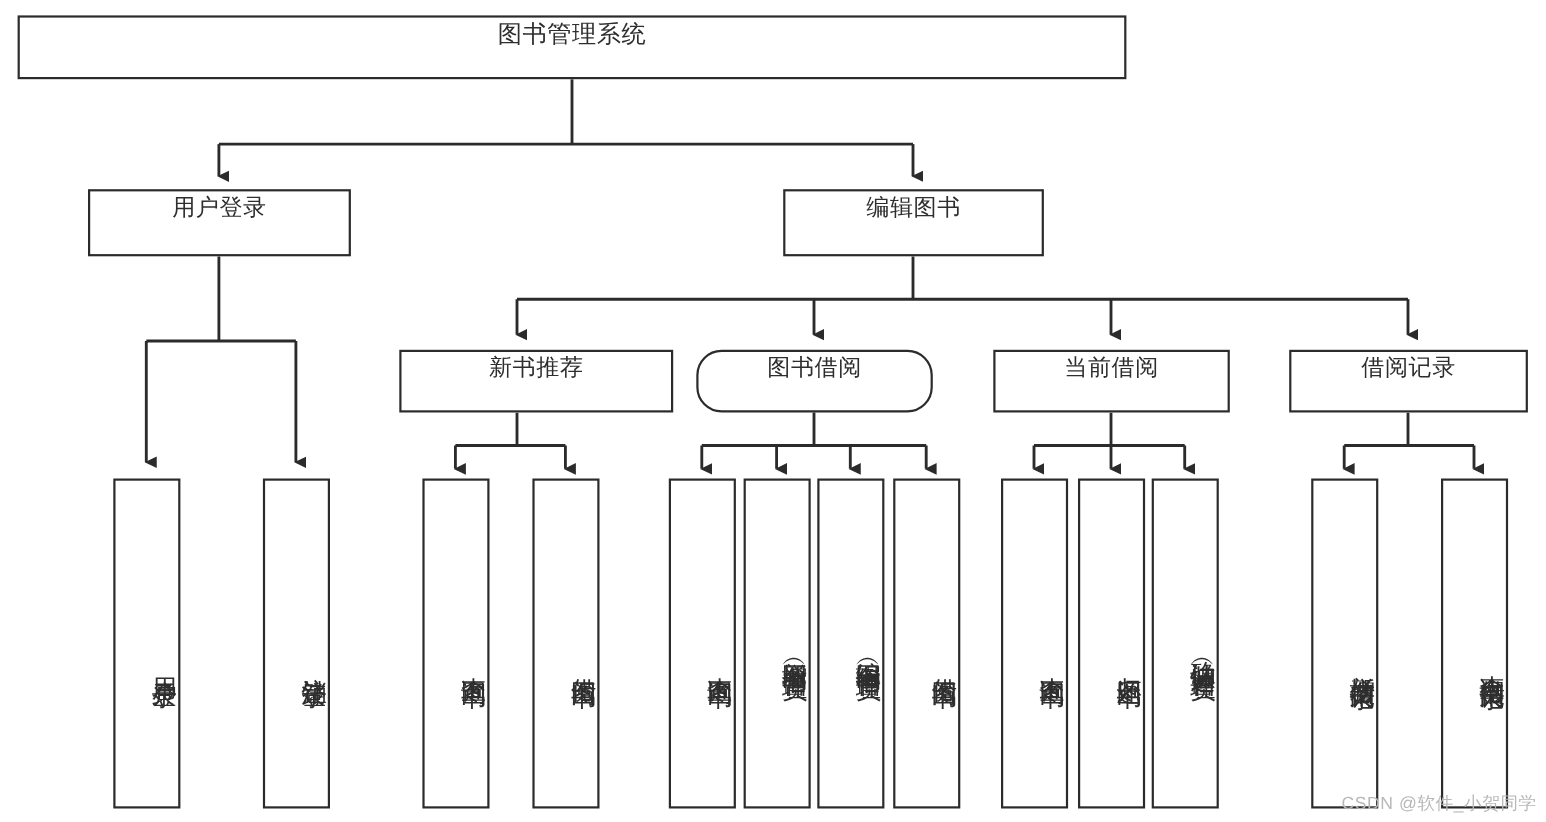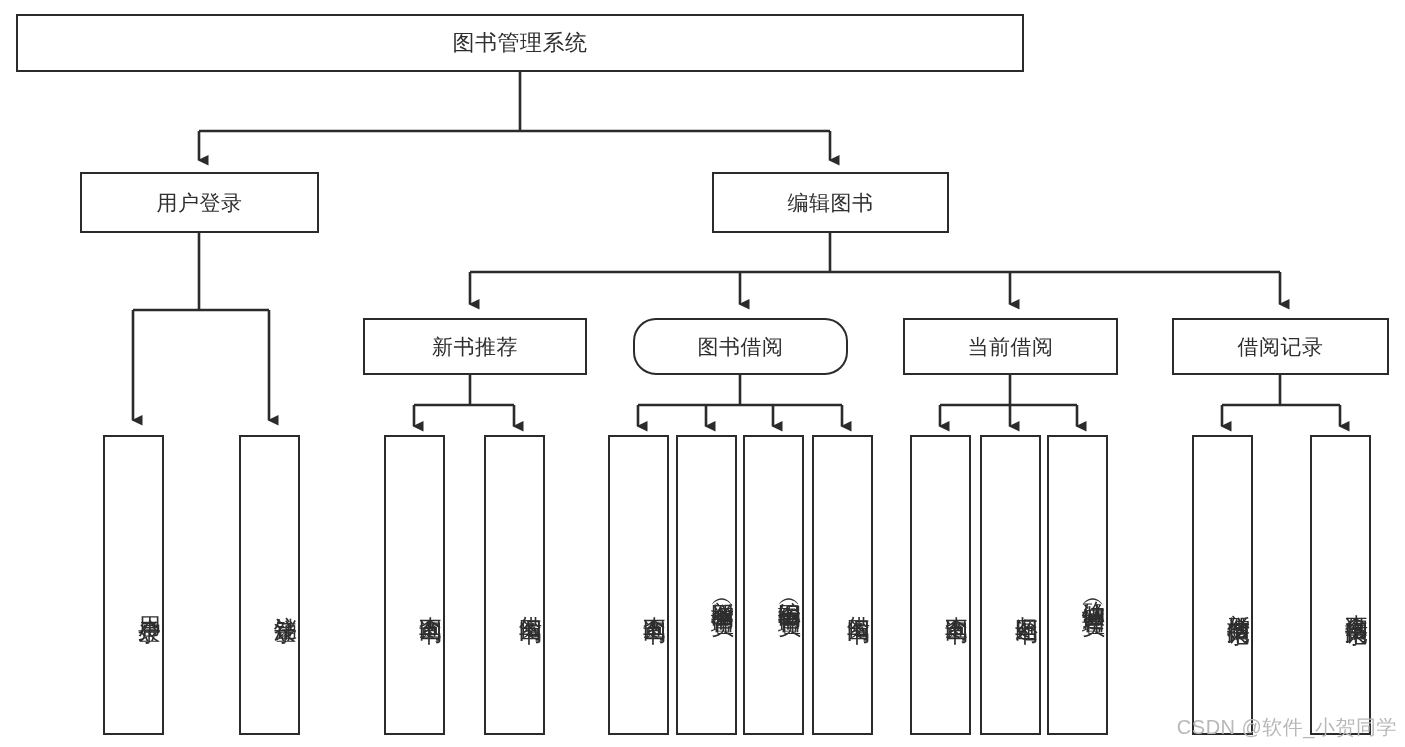--- a/index.html
+++ b/index.html
@@ -23,21 +23,20 @@
     width: 1405px;
     height: 747px;
     pointer-events: none;
   }
   .node {
     position: absolute;
     box-sizing: border-box;
     background: #ffffff;
     border: 2px solid #2b2b2b;
     display: flex;
-    align-items: center;
     justify-content: center;
     color: #2e2e2e;
     z-index: 2;
   }
   .node-h {
     font-size: 21px;
     letter-spacing: 0.5px;
     white-space: nowrap;
   }
   .node-root { font-size: 22px; }
@@ -49,21 +48,21 @@
     padding-top: 34px;
     font-size: 23px;
     line-height: 1.08;
     letter-spacing: 2px;
   }
   .node-v.tall { padding-top: 14px; }
   .watermark {
     position: absolute;
     right: 8px;
     bottom: 6px;
-    font-size: 20px;
+    font-size: 16px;
     color: #b8b8b8;
     letter-spacing: 0.5px;
     z-index: 3;
     white-space: nowrap;
   }
 </style>
 </head>
 <body>
 
 <div id="canvas">
@@ -122,21 +121,21 @@
     <span>图书管理系统</span>
   </div>
 
   <div class="node node-h" style="left:80px; top:172px; width:239px; height:61px;">
     <span>用户登录</span>
   </div>
   <div class="node node-h" style="left:712px; top:172px; width:237px; height:61px;">
     <span>编辑图书</span>
   </div>
 
-  <div class="node node-h" style="left:363px; top:318px; width:224px; height:57px;">
+  <div class="node node-h" style="left:363px; top:318px; width:249px; height:57px;">
     <span>新书推荐</span>
   </div>
   <div class="node node-h" style="left:633px; top:318px; width:215px; height:57px;border-radius:23px;">
     <span>图书借阅</span>
   </div>
   <div class="node node-h" style="left:903px; top:318px; width:215px; height:57px;">
     <span>当前借阅</span>
   </div>
   <div class="node node-h" style="left:1172px; top:318px; width:217px; height:57px;">
     <span>借阅记录</span>

